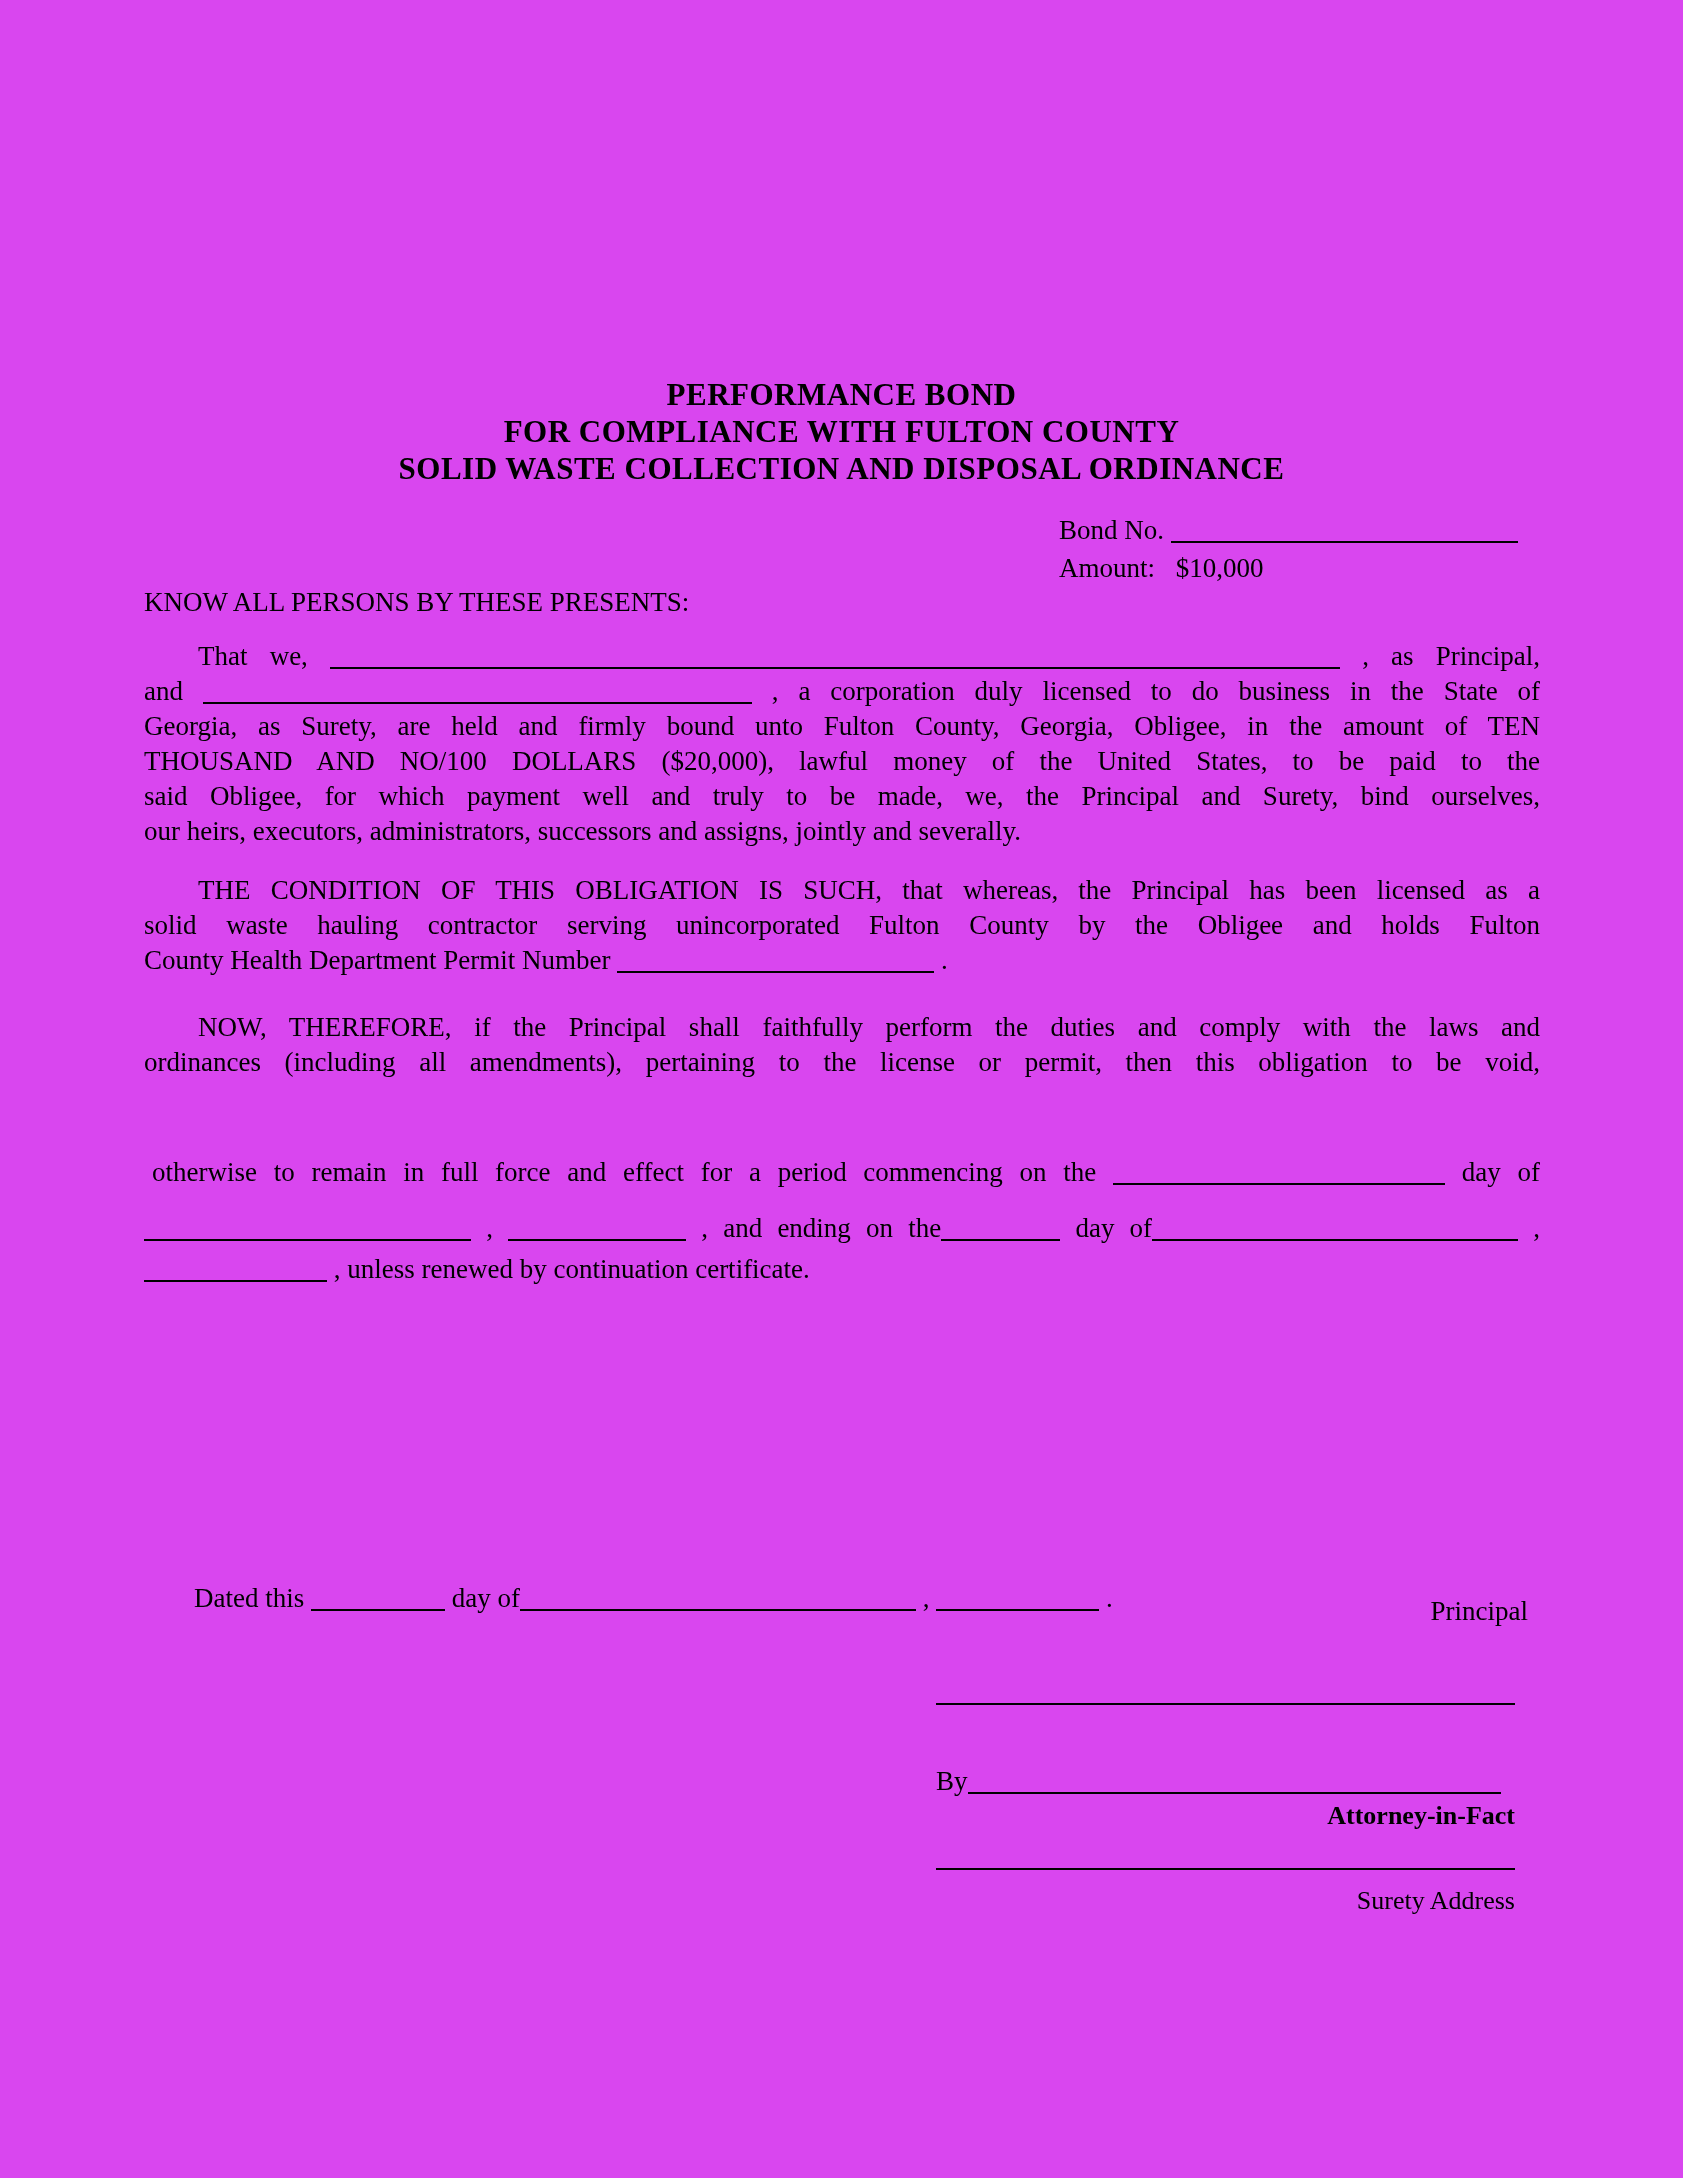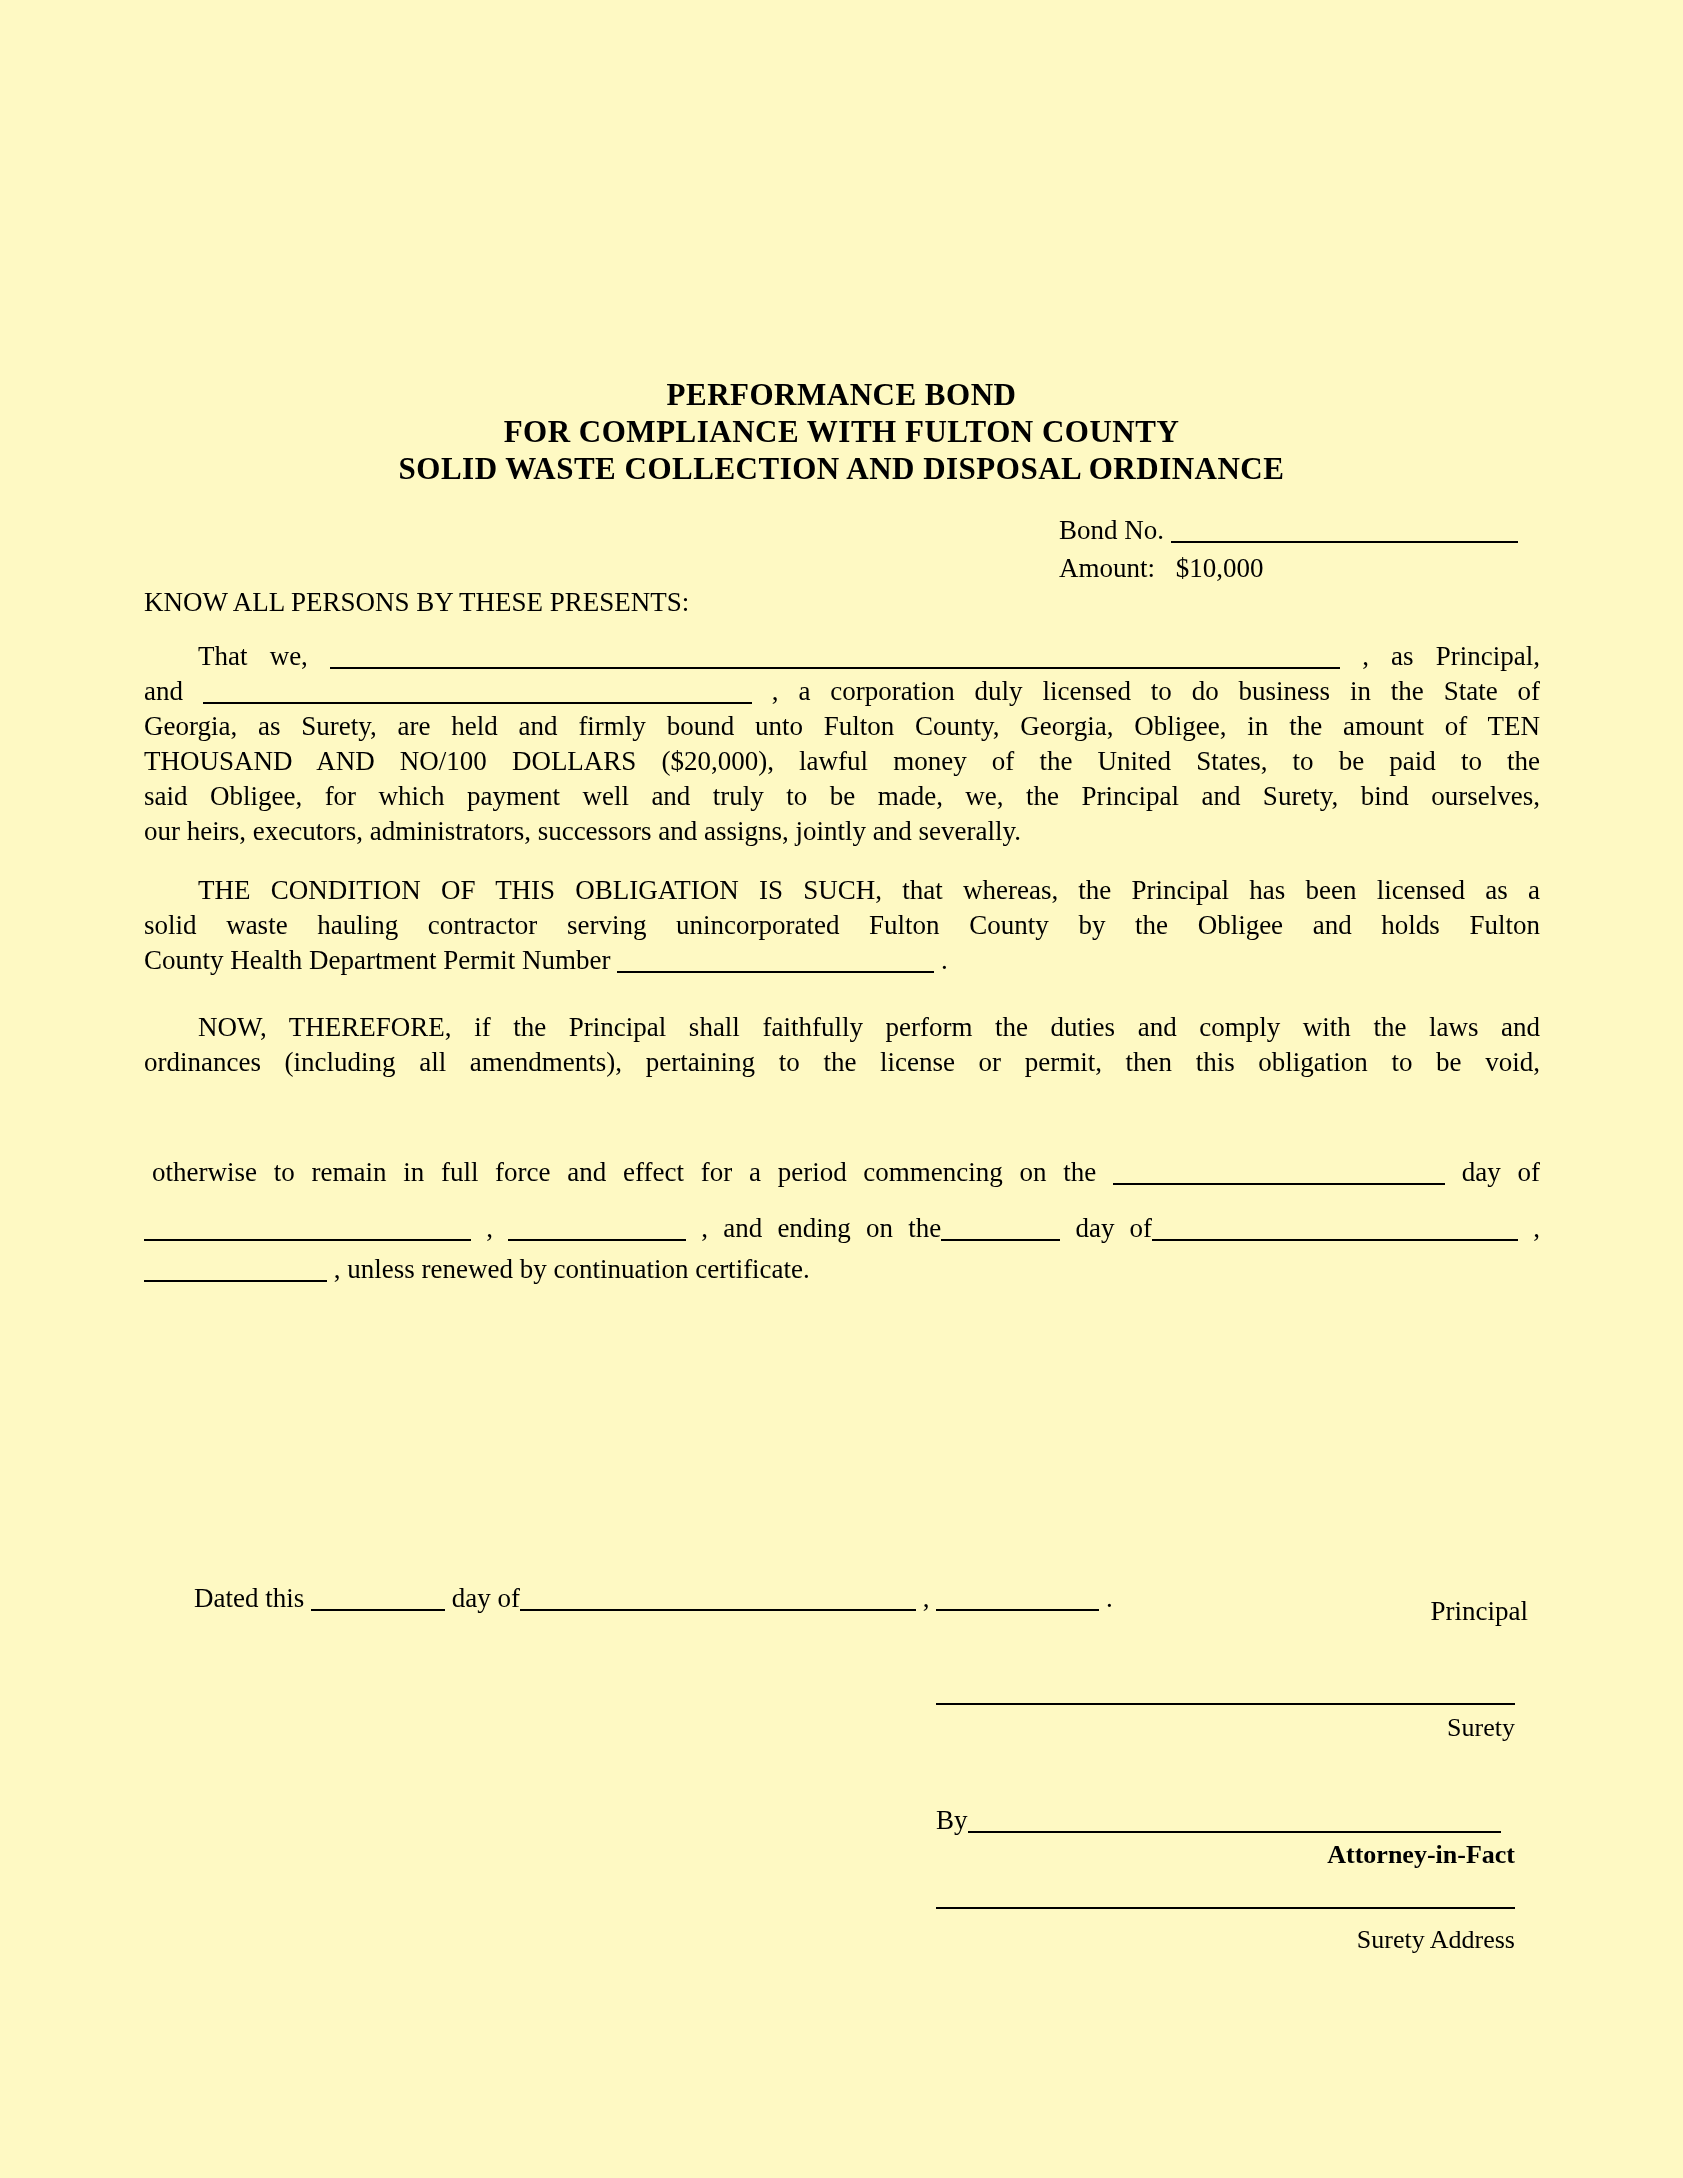--- a/index.html
+++ b/index.html
@@ -1,20 +1,20 @@
 <!DOCTYPE html>
 <html><head>
 <meta charset="utf-8">
 <style>
   html,body{margin:0;padding:0;background:#ffffff;}
   .page{
     position:relative;
     width:1683px;
     height:2178px;
-    background:#fef9c3;
+    background:#d946ef;
     font-family:"Liberation Serif","DejaVu Serif",serif;
     font-size:27px;
     color:#000000;
     overflow:hidden;
   }
   .sec{position:absolute;left:144px;width:1396px;}
   .line{line-height:35px;white-space:normal;}
   .line.just{text-align:justify;text-align-last:justify;}
   .blank{
     display:inline-block;
@@ -110,21 +110,20 @@
   <div class="sec" id="sec-dated">
       <div class="line" style="text-indent: 50px;">Dated this <span class="blank" style="width: 134px;"></span> day of<span class="blank" style="width: 396px;"></span> ,  <span class="blank" style="width: 163px;"></span> .</div>
     </div>
 
   <div class="sec" id="principal-label">
     <span>Principal</span>
   </div>
 
   <div class="sec" id="sec-signature">
     <div class="sig-rule" id="surety-rule"></div>
-    <div class="sig-label" id="surety-label">Surety</div>
     <div id="by-row">
       <span>By</span><span class="blank by-blank"></span>
     </div>
     <div class="sig-label" id="attorney-label">Attorney-in-Fact</div>
     <div class="sig-rule" id="address-rule"></div>
     <div class="sig-label" id="address-label">Surety Address</div>
   </div>
 
 </div>
 

